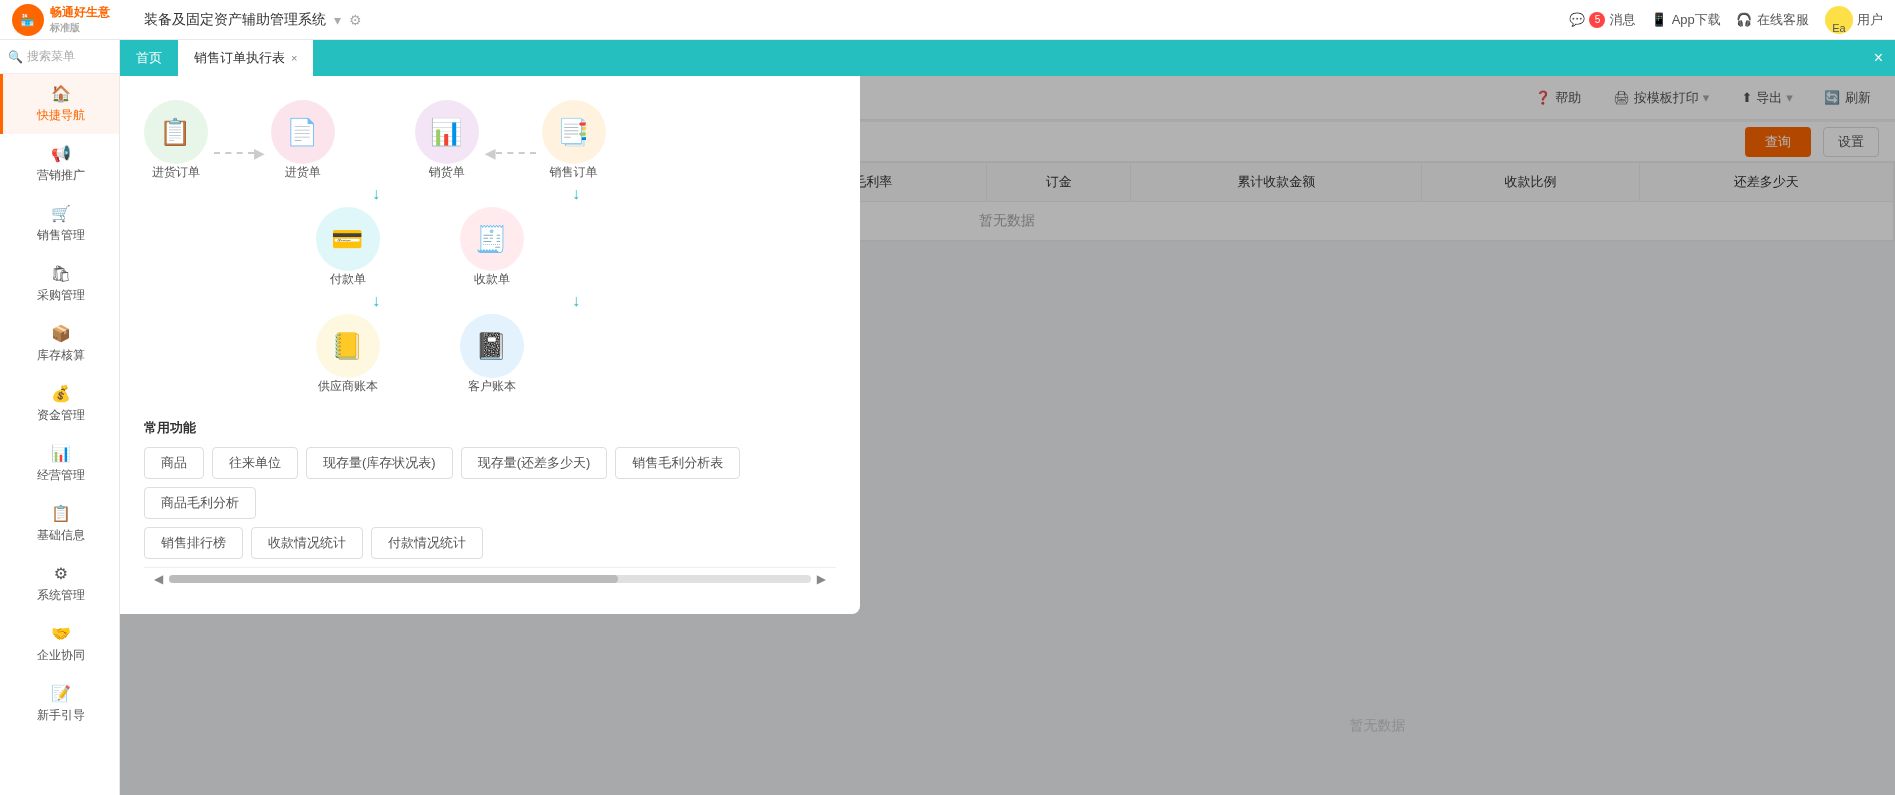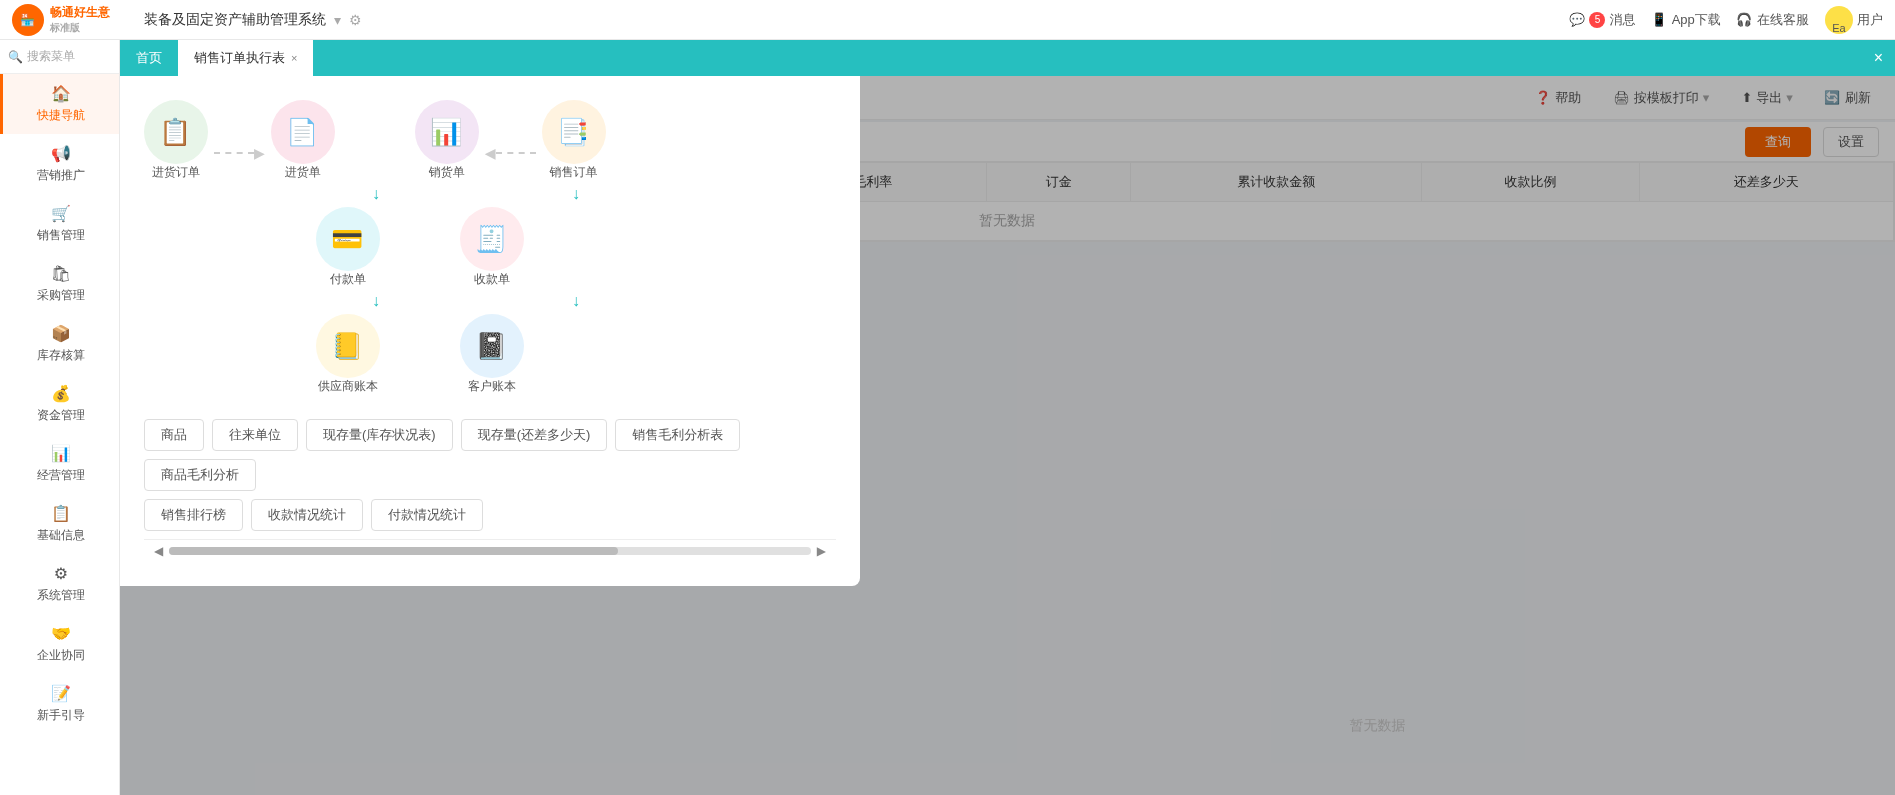--- a/index.html
+++ b/index.html
@@ -478,20 +478,21 @@
               <div class="flow-col">
                 <div class="flow-circle circle-blue" style="font-size:26px;">
                   📓
                 </div>
                 <span class="flow-label">客户账本</span>
               </div>
             </div>
           </div>
 
           <div class="common-functions">
+            <div class="common-title">常用功能</div>
             <div class="func-buttons">
               <button class="func-btn">商品</button>
               <button class="func-btn">往来单位</button>
               <button class="func-btn">现存量(库存状况表)</button>
               <button class="func-btn">现存量(还差多少天)</button>
               <button class="func-btn">销售毛利分析表</button>
               <button class="func-btn">商品毛利分析</button>
             </div>
             <div class="func-buttons">
               <button class="func-btn">销售排行榜</button>

